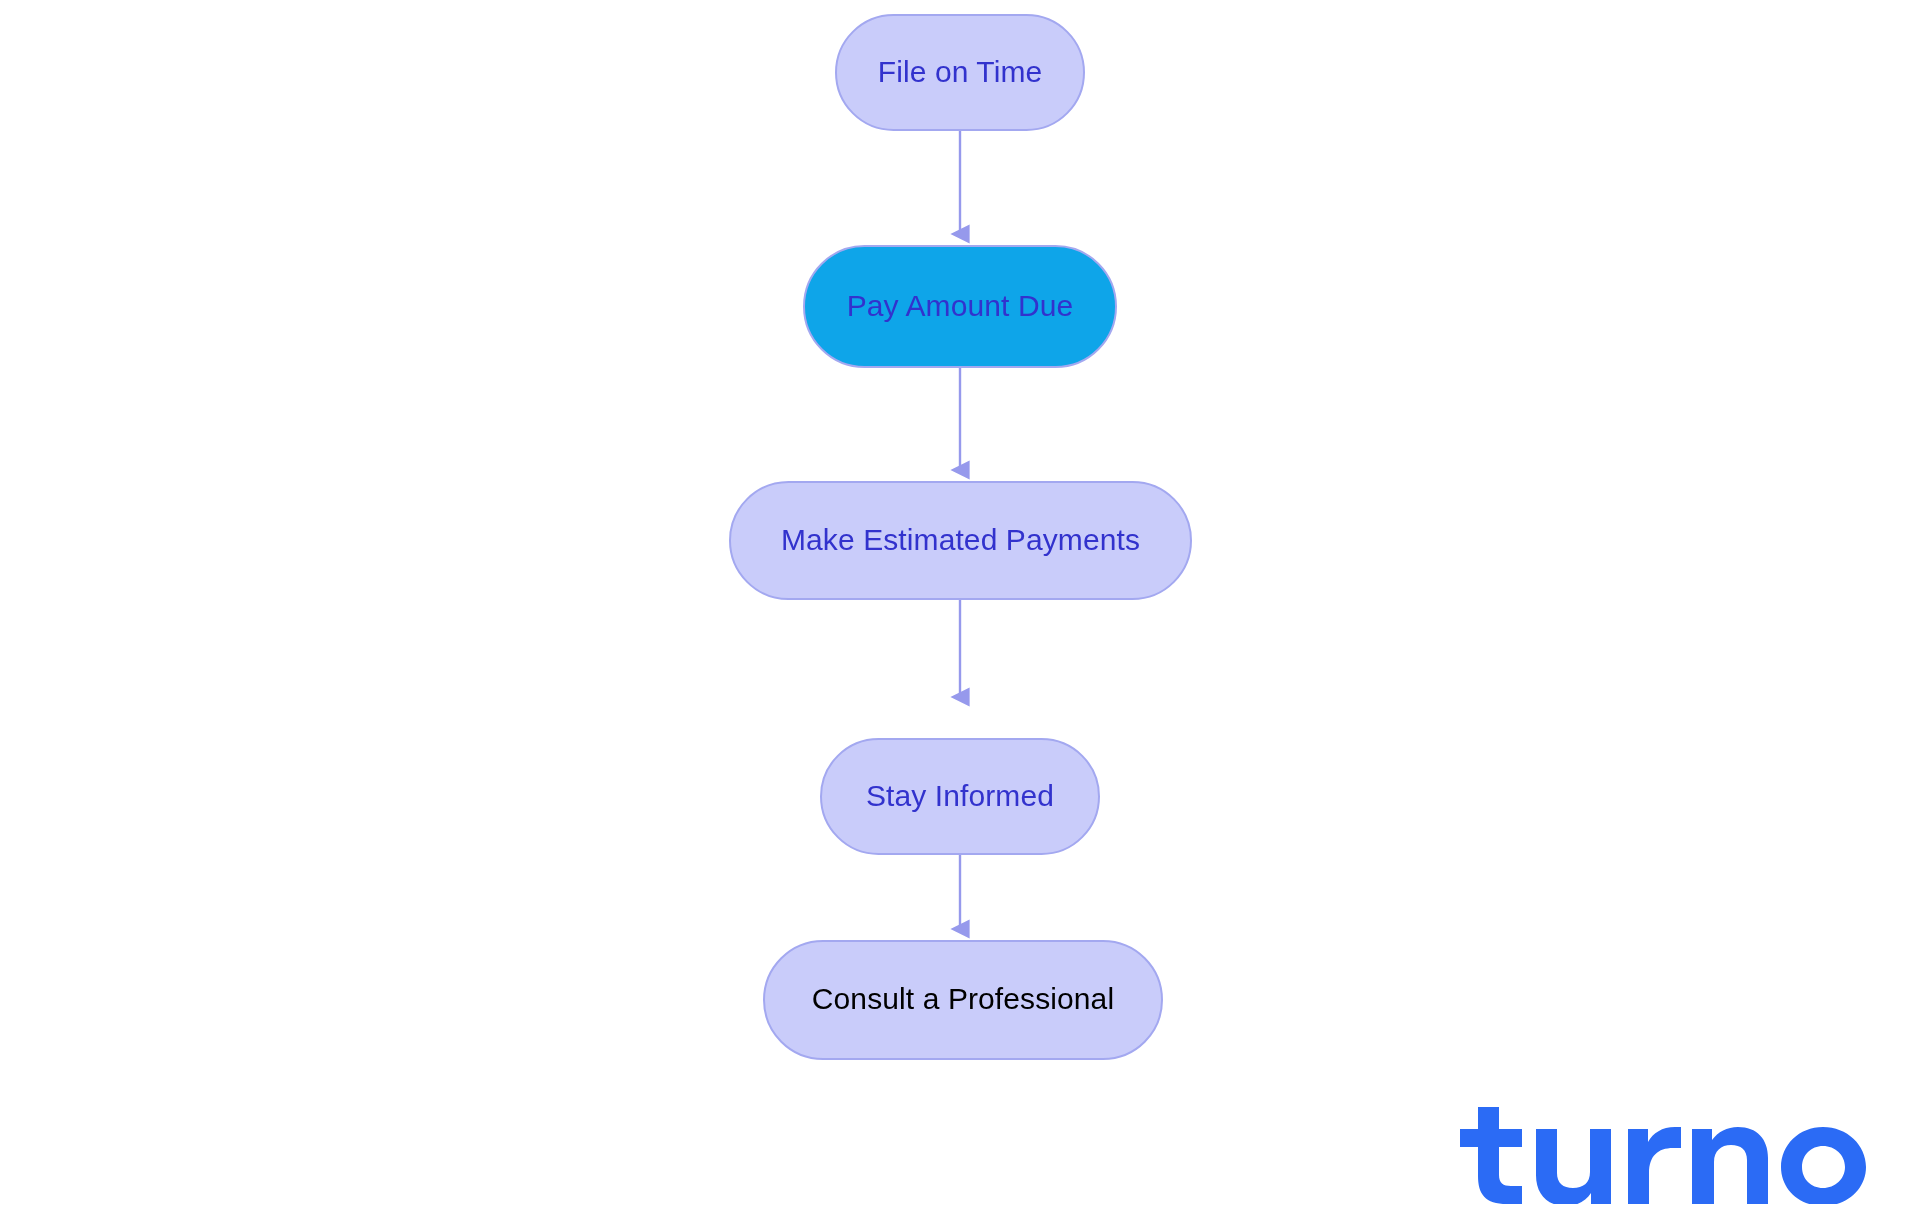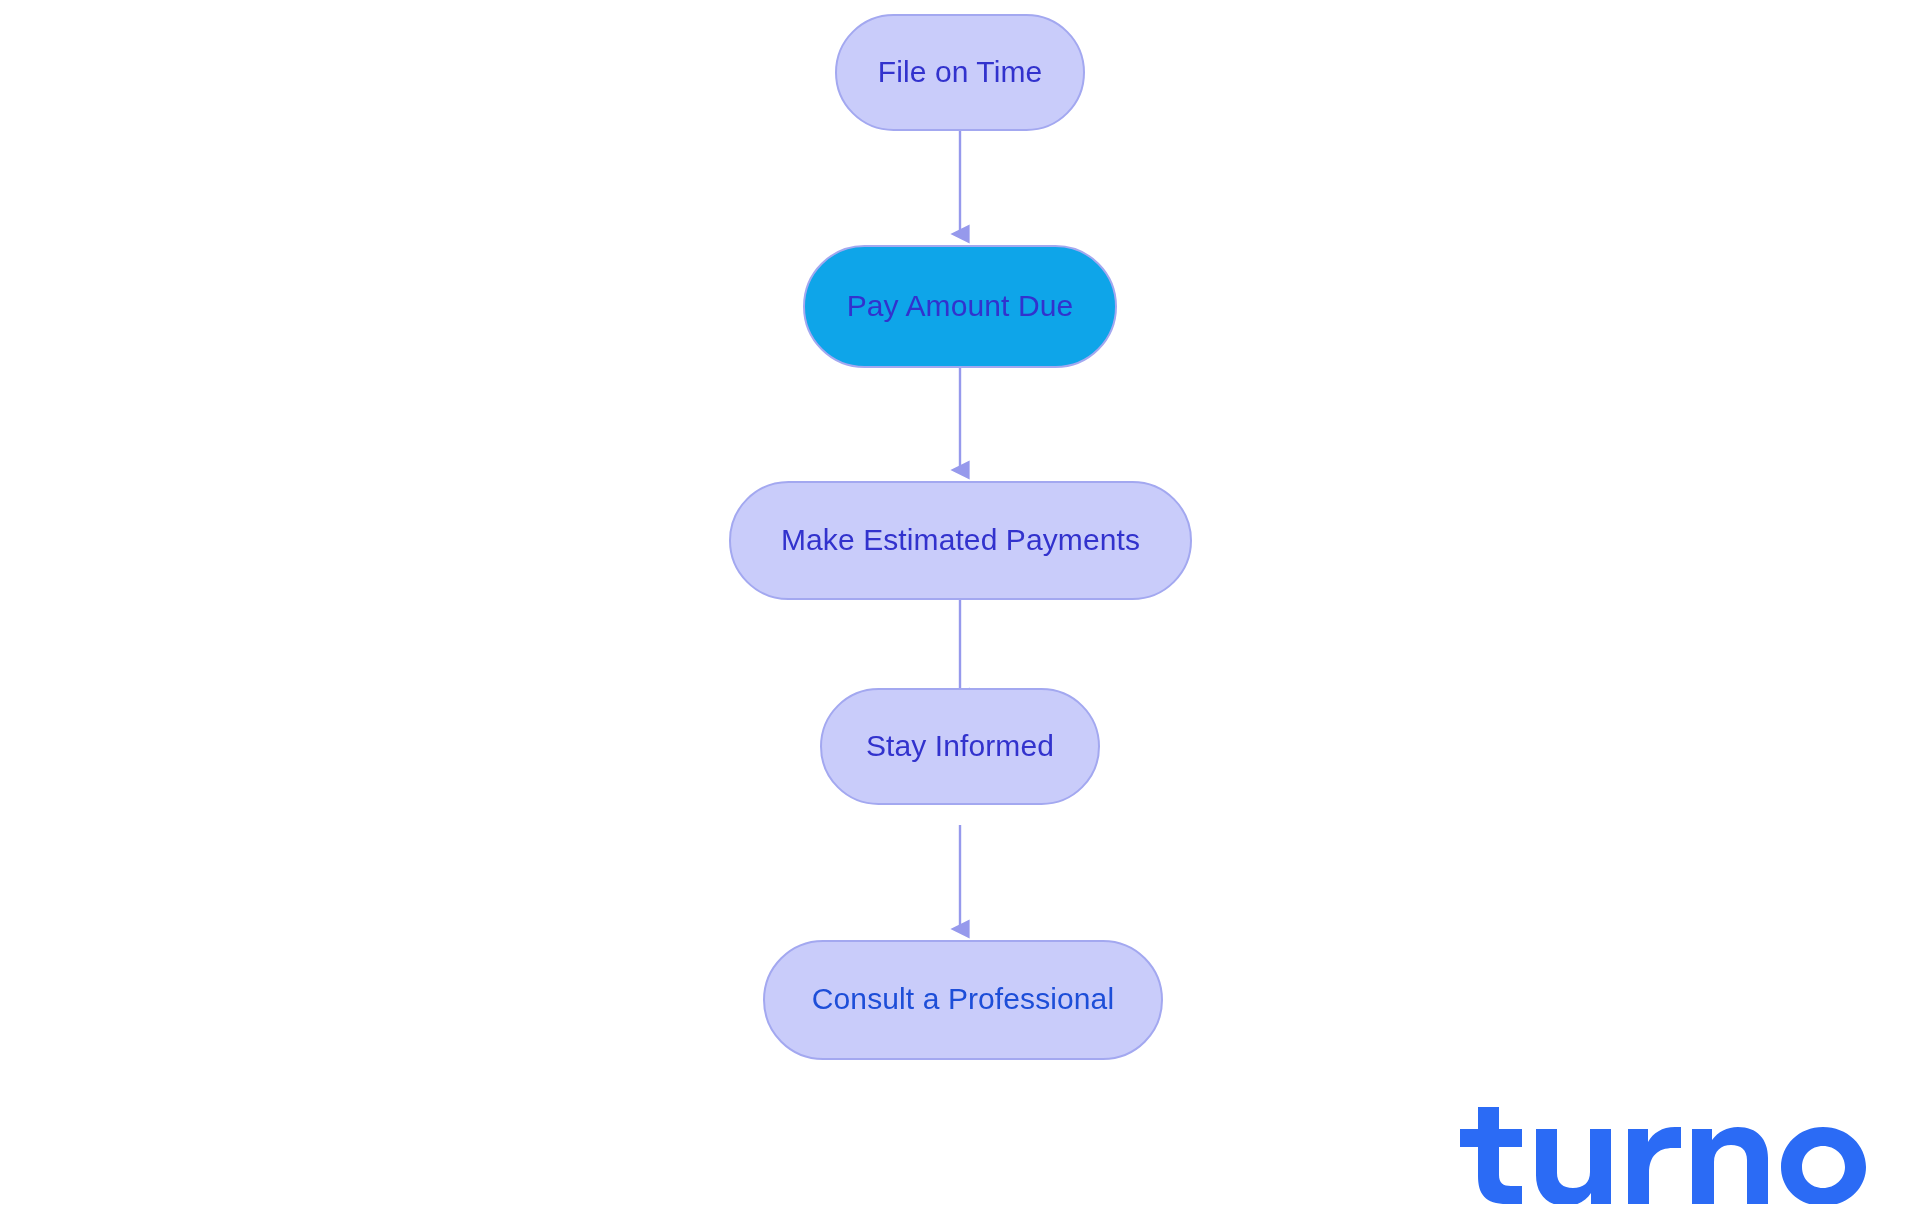--- a/index.html
+++ b/index.html
@@ -98,25 +98,25 @@
   </div>
 
   <div class="node n2" style="background: #0ea5e9; border-color: rgb(163, 168, 240); color: rgb(50, 50, 205); left: 803px; top: 245px; width: 314px; height: 123px;">
     <span class="node-label">Pay Amount Due</span>
   </div>
 
   <div class="node n3" style="background: rgb(201, 204, 250); border-color: rgb(163, 168, 240); color: rgb(50, 50, 205); left: 729px; top: 481px; width: 463px; height: 119px;">
     <span class="node-label">Make Estimated Payments</span>
   </div>
 
-  <div class="node n4" style="background: rgb(201, 204, 250); border-color: rgb(163, 168, 240); color: rgb(50, 50, 205); left: 820px; top: 688px; width: 280px; height: 117px;">
+  <div class="node n4" style="background: rgb(201, 204, 250); border-color: rgb(163, 168, 240); color: rgb(50, 50, 205); left: 820px; top: 738px; width: 280px; height: 117px;">
     <span class="node-label">Stay Informed</span>
   </div>
 
-  <div class="node n5" style="background: rgb(201, 204, 250); border-color: rgb(163, 168, 240); color: #1d4ed8; left: 763px; top: 940px; width: 400px; height: 120px;">
+  <div class="node n5" style="background: rgb(201, 204, 250); border-color: rgb(163, 168, 240); color: #000000; left: 763px; top: 940px; width: 400px; height: 120px;">
     <span class="node-label">Consult a Professional</span>
   </div>
 
   <div id="brand">
     <svg width="420" height="105" viewBox="0 0 420 105" xmlns="http://www.w3.org/2000/svg">
       <g fill="#2b6bf5">
 
         <path d="M8 30 L26 30 L26 8 L47 8 L47 30 L70 30 L70 48 L47 48 L47 76
                  C47 84 51 87 59 87 L70 87 L70 105 L55 105
                  C33 105 26 95 26 77 L26 48 L8 48 Z"></path>

